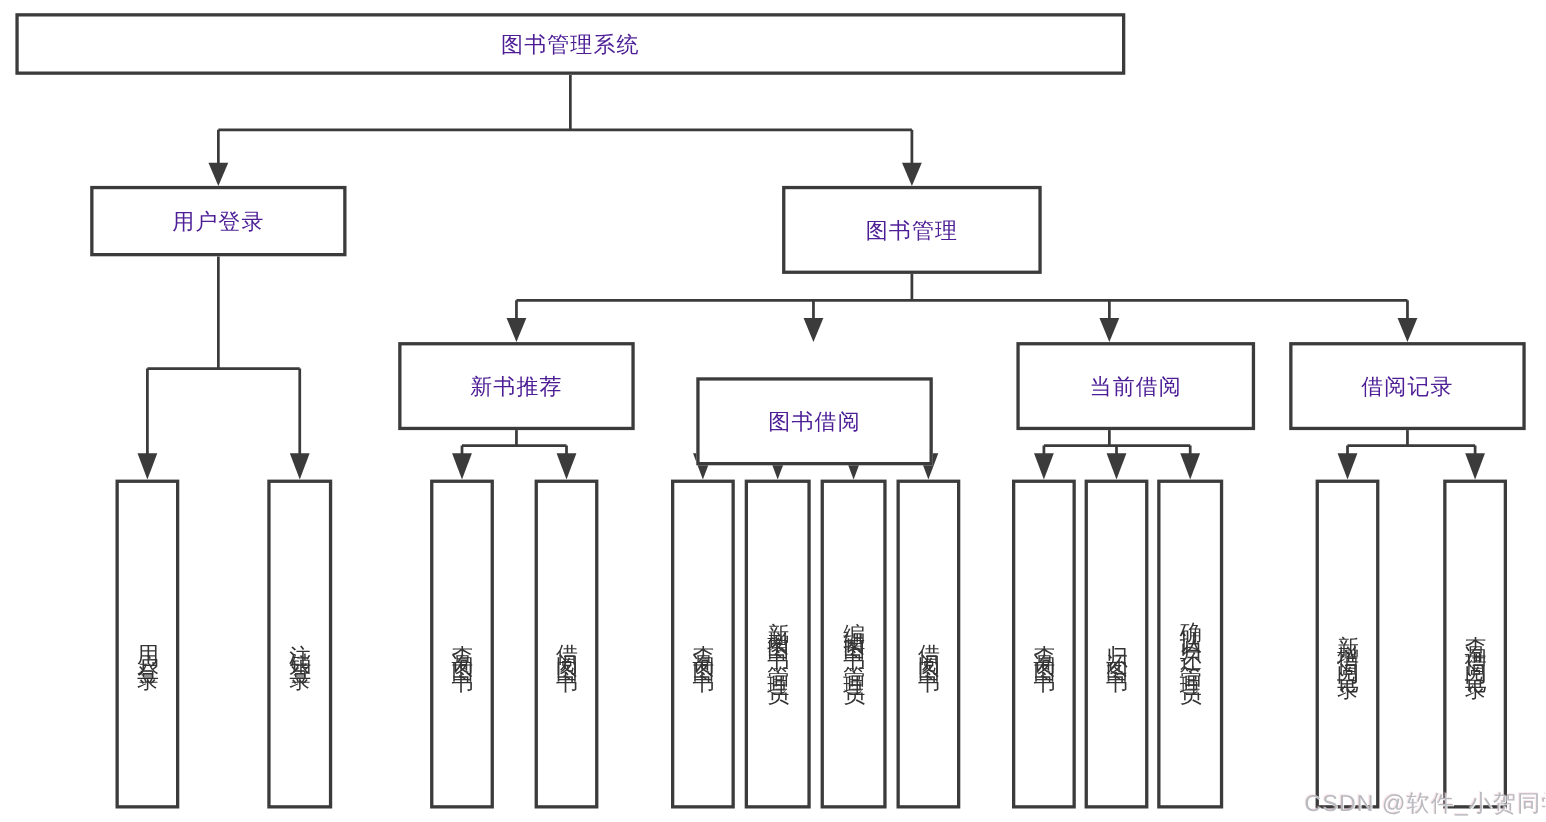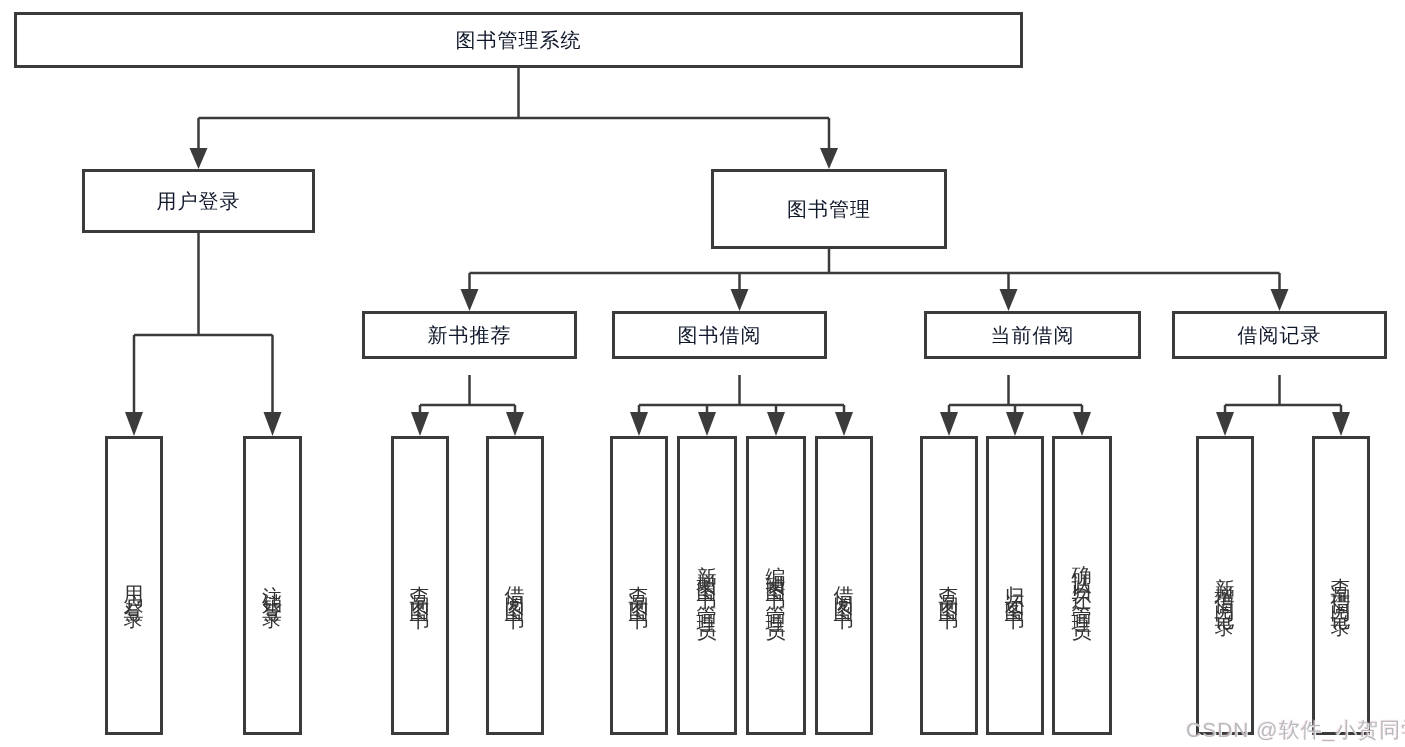--- a/index.html
+++ b/index.html
@@ -23,31 +23,31 @@
     height: 747px;
   }
   .node {
     position: absolute;
     box-sizing: border-box;
     background: #ffffff;
     border: 3px solid #3b3b3b;
     display: flex;
     align-items: center;
     justify-content: center;
-    color: #0f172a;
+    color: #4c1d95;
     font-size: 20px;
     letter-spacing: 1px;
     white-space: nowrap;
   }
   .root  { left: 14px;  top: 12px;  width: 1009px; height: 56px; }
   .lvl2a { left: 82px;  top: 169px; width: 233px;  height: 64px; }
   .lvl2b { left: 711px; top: 169px; width: 236px;  height: 80px; }
-  .lvl3  { top: 311px; height: 48px; text-align: center; }
+  .lvl3  { top: 311px; height: 80px; text-align: center; }
   .l3a { left: 362px;  width: 215px; }
-  .l3b { left: 612px;  width: 215px; }
+  .l3b { left: 633px;  width: 215px; margin-top: 32px; }
   .l3c { left: 900px;  width: 217px; margin-left: 24px; }
   .l3d { left: 1172px; width: 215px; }
   .leaf {
     position: absolute;
     box-sizing: border-box;
     top: 436px;
     height: 299px;
     background: #ffffff;
     border: 3px solid #3b3b3b;
     display: flex;

